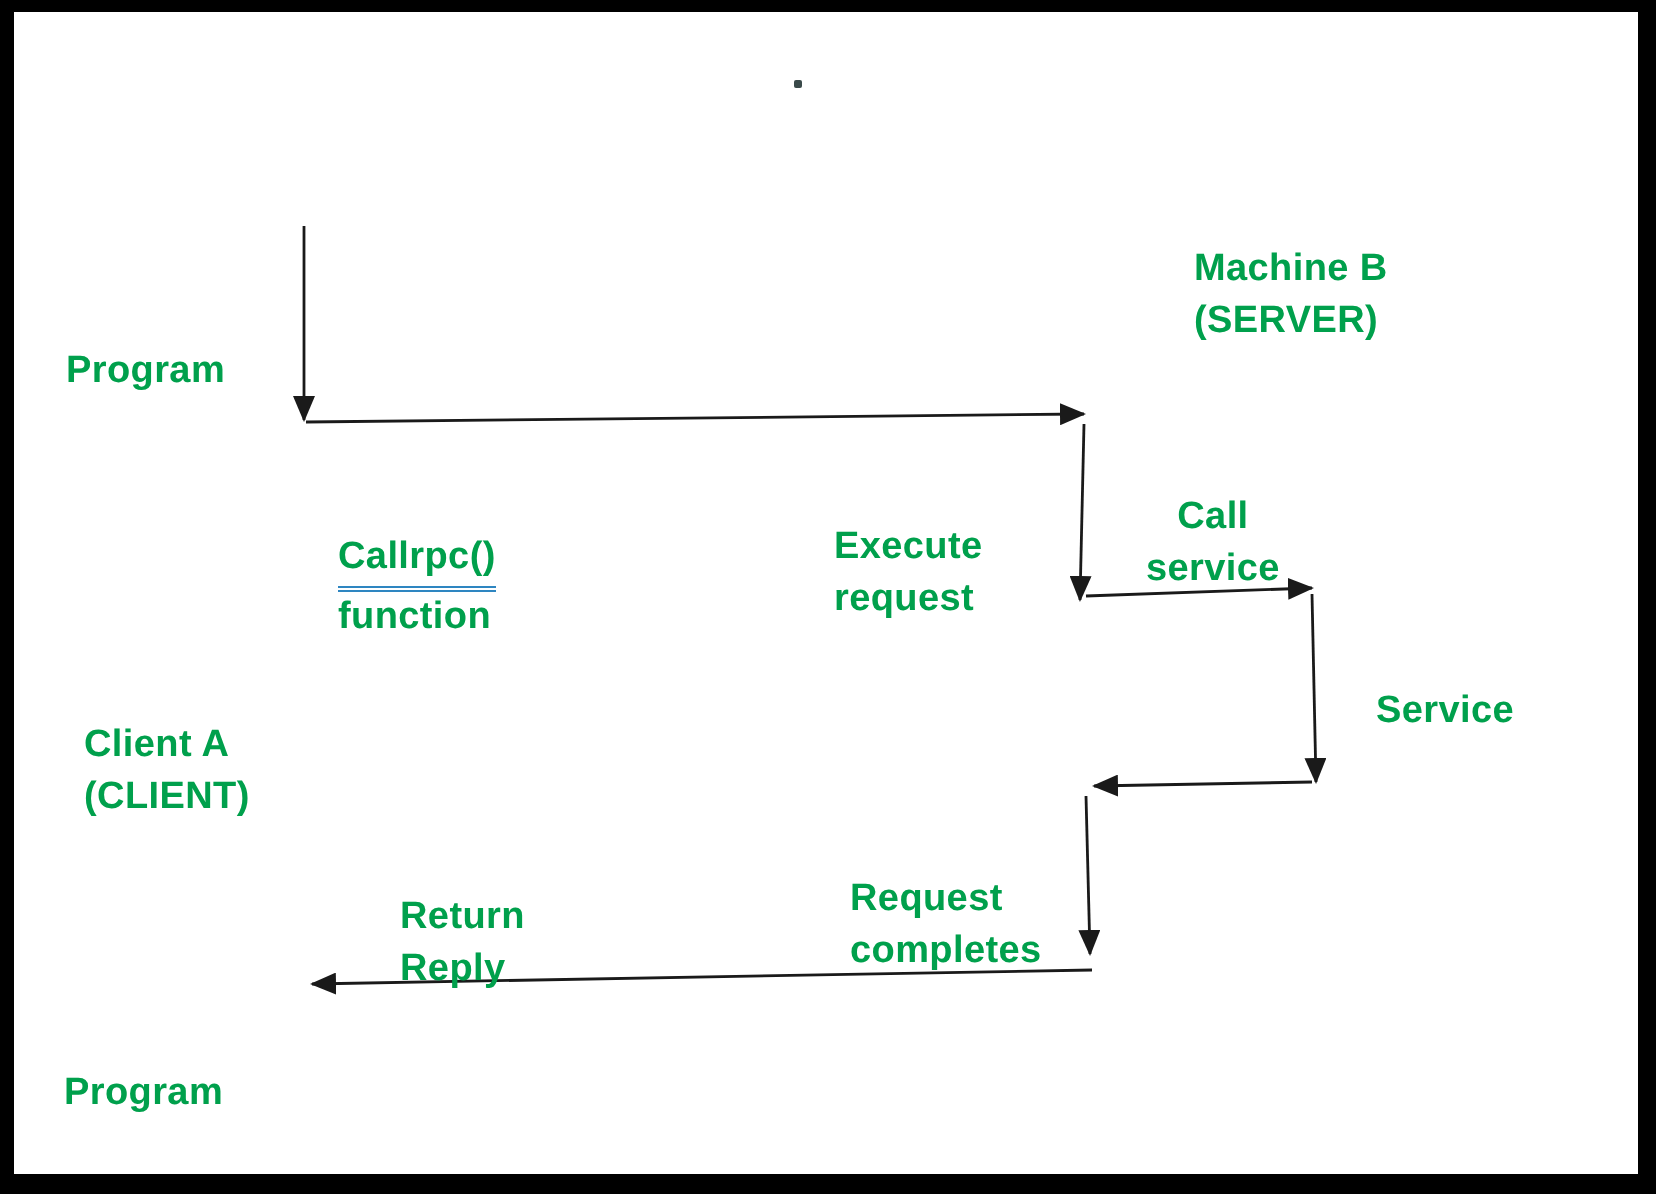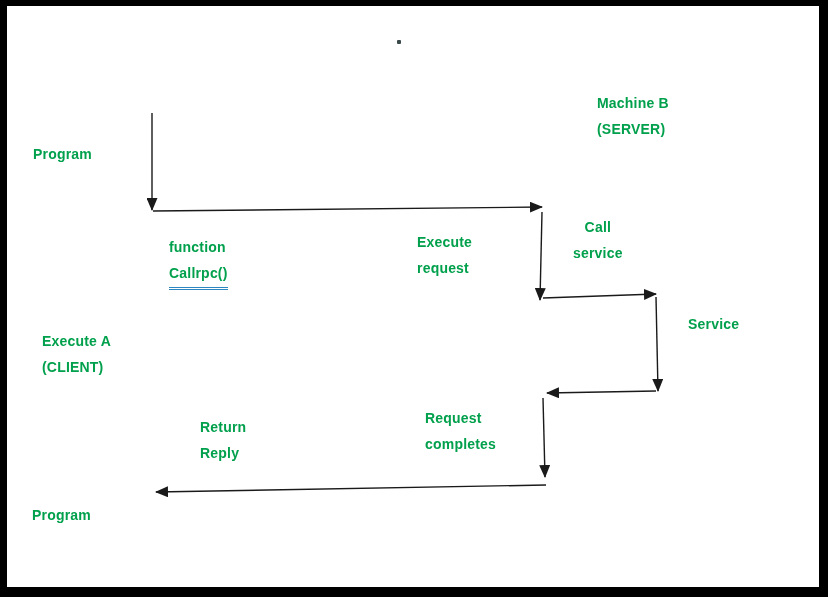--- a/index.html
+++ b/index.html
@@ -42,24 +42,25 @@
     stroke: var(--arrow-black, #1A1A1A);
     stroke-width: 1.4;
   }
   .arrowhead {
     fill: var(--arrow-black, #1A1A1A);
   }
   .label {
     position: absolute;
     color: var(--text-green, #00A04C);
     font-weight: 700;
-    font-size: 14px;
+    font-size: 19px;
     line-height: 26px;
     white-space: nowrap;
     letter-spacing: 0.2px;
+    margin-top: 32px;
   }
   .label span { display: block; }
   .underlined-fn {
     display: inline-block;
     border-bottom: 3px double var(--underline-blue, #2E86C1);
     padding-bottom: 1px;
   }
   .stray-dot {
     position: absolute;
     left: 397px;
@@ -96,38 +97,38 @@
   <div class="label" style="left:597px; top:90px;">
     <span>Machine B</span>
     <span>(SERVER)</span>
   </div>
 
   <div class="label" style="left:33px; top:141px;">
     <span>Program</span>
   </div>
 
   <div class="label" style="left:169px; top:234px;">
-    <span>function</span>
     <span>
         <span class="underlined-fn">Callrpc()</span>
       </span>
+    <span>function</span>
   </div>
 
   <div class="label" style="left:417px; top:229px;">
     <span>Execute</span>
     <span>request</span>
   </div>
 
   <div class="label" style="left:573px; top:214px;text-align:center;">
     <span>Call</span>
     <span>service</span>
   </div>
 
   <div class="label" style="left:42px; top:328px;">
-    <span>Execute A</span>
+    <span>Client A</span>
     <span>(CLIENT)</span>
   </div>
 
   <div class="label" style="left:688px; top:311px;">
     <span>Service</span>
   </div>
 
   <div class="label" style="left:200px; top:414px;">
     <span>Return</span>
     <span>Reply</span>

